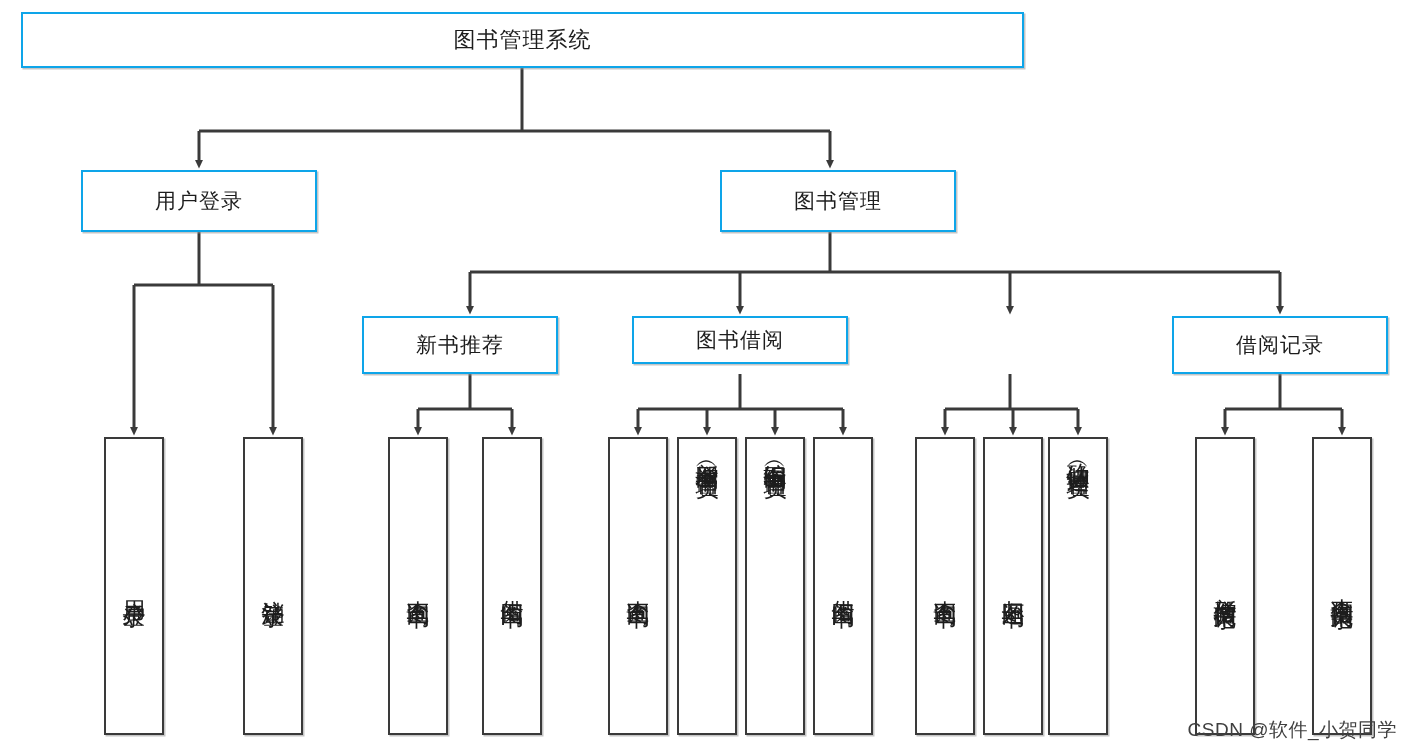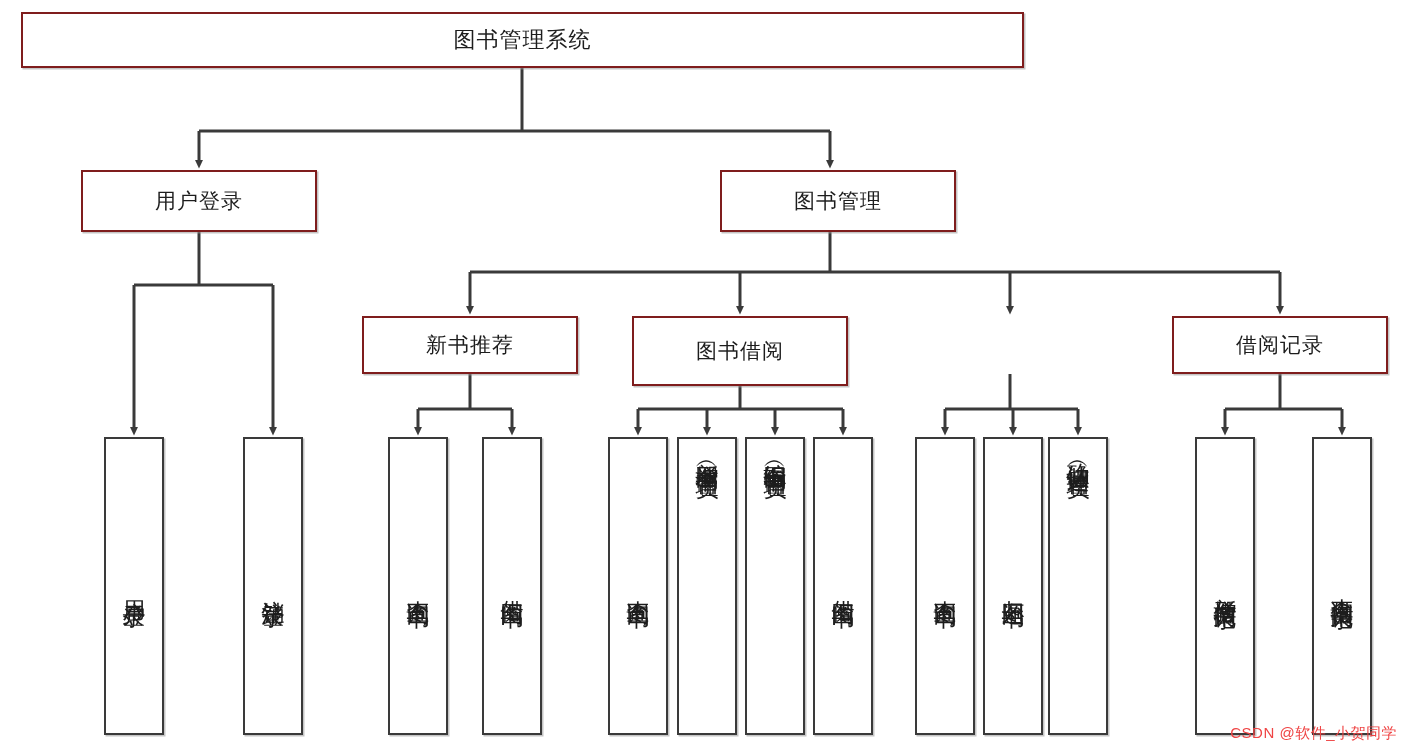--- a/index.html
+++ b/index.html
@@ -2,37 +2,37 @@
 <html><head>
 <meta charset="utf-8">
 <style>
   html,body{margin:0;padding:0;background:#ffffff;}
   body{width:1405px;height:747px;overflow:hidden;
        font-family:"Liberation Sans","DejaVu Sans",sans-serif;}
   #stage{position:relative;width:1405px;height:747px;background:#fff;}
   svg#wires{position:absolute;left:0;top:0;width:1405px;height:747px;pointer-events:none;}
 
   .node{position:absolute;box-sizing:border-box;background:#ffffff;
-        border:2px solid #7f1d1d;
+        border:2px solid #0ea5e9;
         box-shadow:1.5px 1.5px 0 rgba(150,150,150,.55);
         display:flex;align-items:center;justify-content:center;
         color:#1d1d1d;}
   .node.horiz{font-size:21px;letter-spacing:1px;}
   .node.root{font-size:22px;}
   .leaf{position:absolute;box-sizing:border-box;background:#ffffff;
         border:2px solid #3a3a3a;
         box-shadow:1.5px 1.5px 0 rgba(150,150,150,.55);
         display:flex;align-items:flex-start;justify-content:center;
         padding-top:6px;color:#1d1d1d;}
   .leaf .vtext{writing-mode:vertical-rl;text-orientation:upright;
         font-size:23px;line-height:1.08;letter-spacing:2px;
         white-space:nowrap;}
   .leaf.center{align-items:center;padding-top:0;}
   .watermark{position:absolute;right:8px;bottom:4px;
-        font-size:15px;color:#ef4444;letter-spacing:.5px;
+        font-size:19px;color:#404040;letter-spacing:.5px;
         white-space:nowrap;}
 </style>
 </head>
 <body>
 
 <div id="stage">
 
   <svg id="wires" viewBox="0 0 1405 747" xmlns="http://www.w3.org/2000/svg">
     <defs>
       <marker id="arrow" markerWidth="9" markerHeight="9" refX="1.5" refY="4.2" orient="auto" markerUnits="userSpaceOnUse">
@@ -87,24 +87,24 @@
     <span>图书管理系统</span>
   </div>
 
   <div class="node horiz" style="left:81px;top:170px;width:236px;height:62px;">
     <span>用户登录</span>
   </div>
   <div class="node horiz" style="left:711px;top:170px;width:236px;height:62px;margin-left:9px;">
     <span>图书管理</span>
   </div>
 
-  <div class="node horiz" style="left:362px;top:316px;width:216px;height:58px;">
+  <div class="node horiz" style="left:362px;top:316px;width:196px;height:58px;">
     <span>新书推荐</span>
   </div>
-  <div class="node horiz" style="left:632px;top:316px;width:216px;height:70px;">
+  <div class="node horiz" style="left:632px;top:316px;width:216px;height:48px;">
     <span>图书借阅</span>
   </div>
   <div class="node horiz" style="left:1172px;top:316px;width:216px;height:58px;">
     <span>借阅记录</span>
   </div>
 
   <div class="leaf center" style="left:104px;top:437px;width:60px;height:298px;">
     <span class="vtext">用户登录</span>
   </div>
   <div class="leaf center" style="left:243px;top:437px;width:60px;height:298px;">

